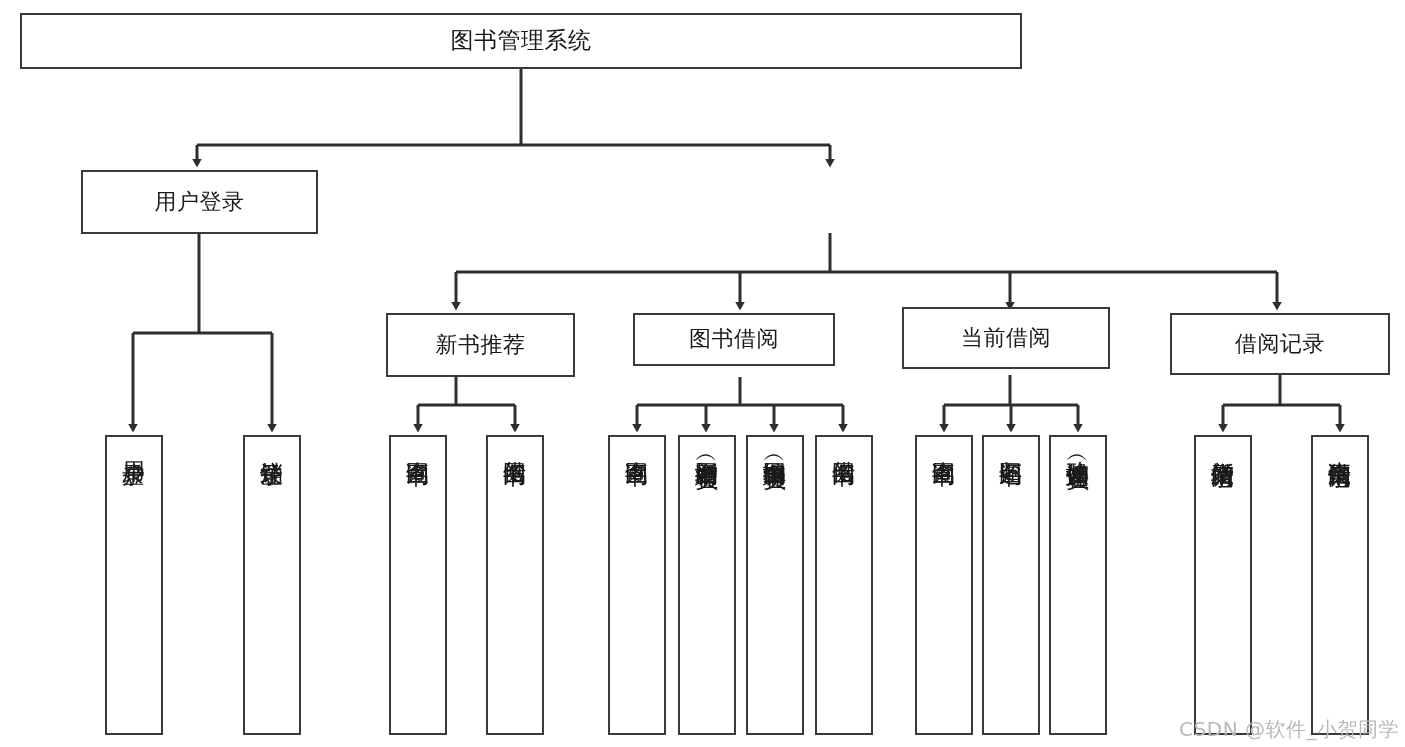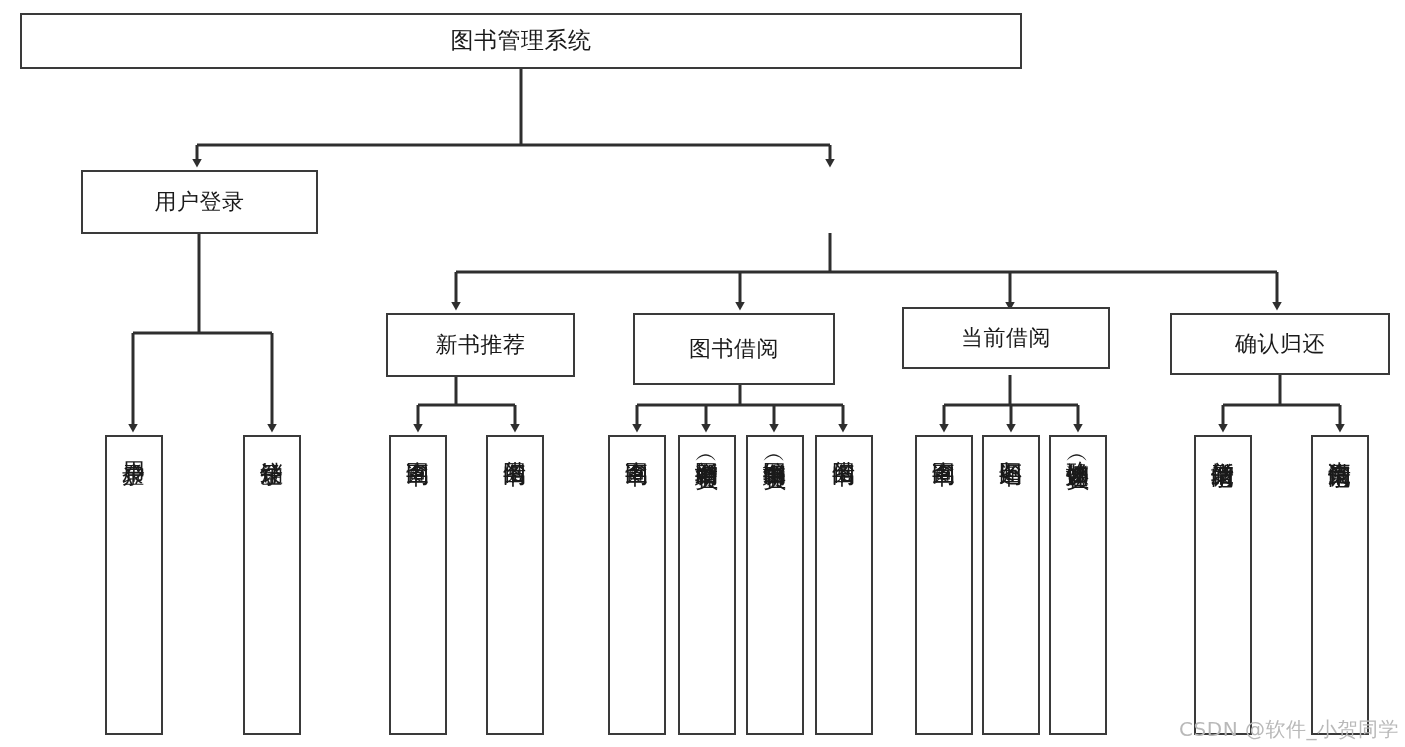--- a/index.html
+++ b/index.html
@@ -117,28 +117,28 @@
     <span class="label">图书管理系统</span>
   </div>
 
   <div class="node horiz" style="left:81px;top:170px;width:237px;height:64px;">
     <span class="label">用户登录</span>
   </div>
 
   <div class="node horiz" style="left:362px;top:313px;width:189px;height:64px;margin-left:24px;">
     <span class="label">新书推荐</span>
   </div>
-  <div class="node horiz" style="left:633px;top:313px;width:202px;height:72px;">
+  <div class="node horiz" style="left:633px;top:313px;width:202px;height:53px;">
     <span class="label">图书借阅</span>
   </div>
   <div class="node horiz" style="left:902px;top:307px;width:208px;height:62px;">
     <span class="label">当前借阅</span>
   </div>
   <div class="node horiz" style="left:1170px;top:313px;width:220px;height:62px;">
-    <span class="label">确认归还</span>
+    <span class="label">借阅记录</span>
   </div>
 
   <div class="node vert" style="left:105px;top:435px;width:58px;height:300px;">
     <span class="label">用户登录</span>
   </div>
   <div class="node vert" style="left:243px;top:435px;width:58px;height:300px;">
     <span class="label">注销登录</span>
   </div>
 
   <div class="node vert" style="left:389px;top:435px;width:58px;height:300px;">

